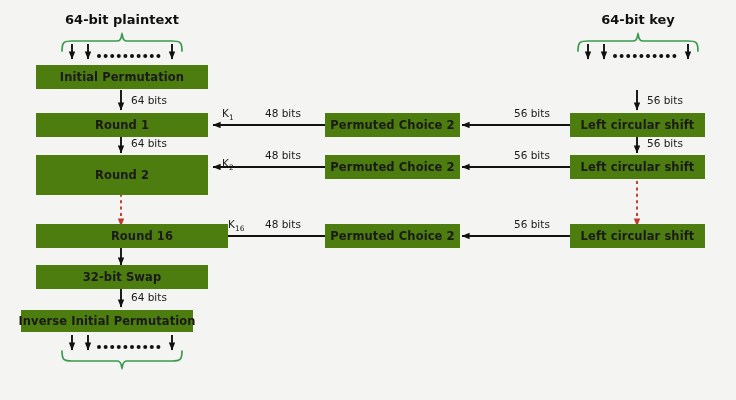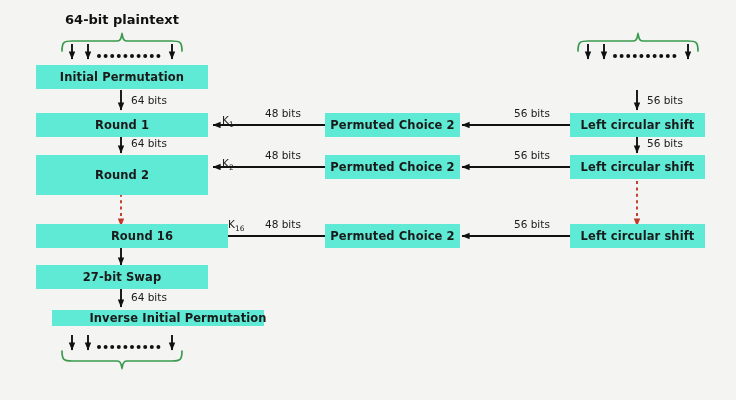--- a/index.html
+++ b/index.html
@@ -7,21 +7,21 @@
     width:736px;height:400px;
     background:#f4f4f2;
     font-family:"DejaVu Sans","Liberation Sans",sans-serif;
     overflow:hidden;
   }
   #stage{position:relative;width:736px;height:400px;text-decoration:underline;}
 
   
   .box{
     position:absolute;
-    background:#5eead4;
+    background:#4d7c0f;
     color:#1a1a1a;
     font-size:11.5px;
     font-weight:bold;
     display:flex;
     align-items:center;
     justify-content:center;
     letter-spacing:.1px;
     white-space:nowrap;
   }
 
@@ -156,45 +156,46 @@
         <circle cx="158.4" cy="347" r="2"></circle>
     </g>
     <g>
       <path d="M62,351 C62,360 64,361 72,361 L117,361 C122,361 121,366 122,368
                C123,366 122,361 127,361 L172,361 C180,361 182,360 182,351" fill="none" stroke="#3a9b4e" stroke-width="1.7" stroke-linecap="round"></path>
     </g>
   </svg>
 
   <div class="grouplabel" style="left:36px;top:12px;width:172px;">64-bit plaintext</div>
 
+  <div class="grouplabel" style="left:552px;top:12px;width:172px;">64-bit key</div>
 
 
   <div class="box" style="left:36px;top:65px;width:172px;height:24px;">Initial Permutation</div>
 
   <div class="box" style="left:36px;top:113px;width:172px;height:24px;text-align:center;">Round 1</div>
 
   <div class="box" style="left:36px;top:155px;width:172px;height:40px;">Round 2</div>
 
   <div class="box" style="left:36px;top:224px;width:172px;height:24px;padding-left:20px;">Round 16</div>
 
-  <div class="box" style="left:36px;top:265px;width:172px;height:24px;">27-bit Swap</div>
-
-  <div class="box" style="left:52px;top:310px;width:172px;height:16px;padding-left:40px;">Inverse Initial Permutation</div>
+  <div class="box" style="left:36px;top:265px;width:172px;height:24px;">32-bit Swap</div>
+
+  <div class="box" style="left:21px;top:310px;width:172px;height:22px;">Inverse Initial Permutation</div>
 
   <div class="note" style="left:131px;top:94px;">64 bits</div>
   <div class="note" style="left:131px;top:137px;">64 bits</div>
   <div class="note" style="left:131px;top:291px;">64 bits</div>
 
   <div class="box" style="left:325px;top:113px;width:135px;height:24px;">Permuted Choice 2</div>
 
   <div class="box" style="left:325px;top:155px;width:135px;height:24px;">Permuted Choice 2</div>
 
   <div class="box" style="left:325px;top:224px;width:135px;height:24px;">Permuted Choice 2</div>
 
-  <div class="note" style="left:222px;top:114px;">
+  <div class="note" style="left:222px;top:107px;">
     <span>K</span><sub>1</sub>
   </div>
   <div class="note" style="left:222px;top:149px;margin-top:8px;">
     <span>K</span><sub>2</sub>
   </div>
   <div class="note" style="left:228px;top:218px;">
     <span>K</span><sub>16</sub>
   </div>
 
   <div class="note" style="left:265px;top:107px;">48 bits</div>

